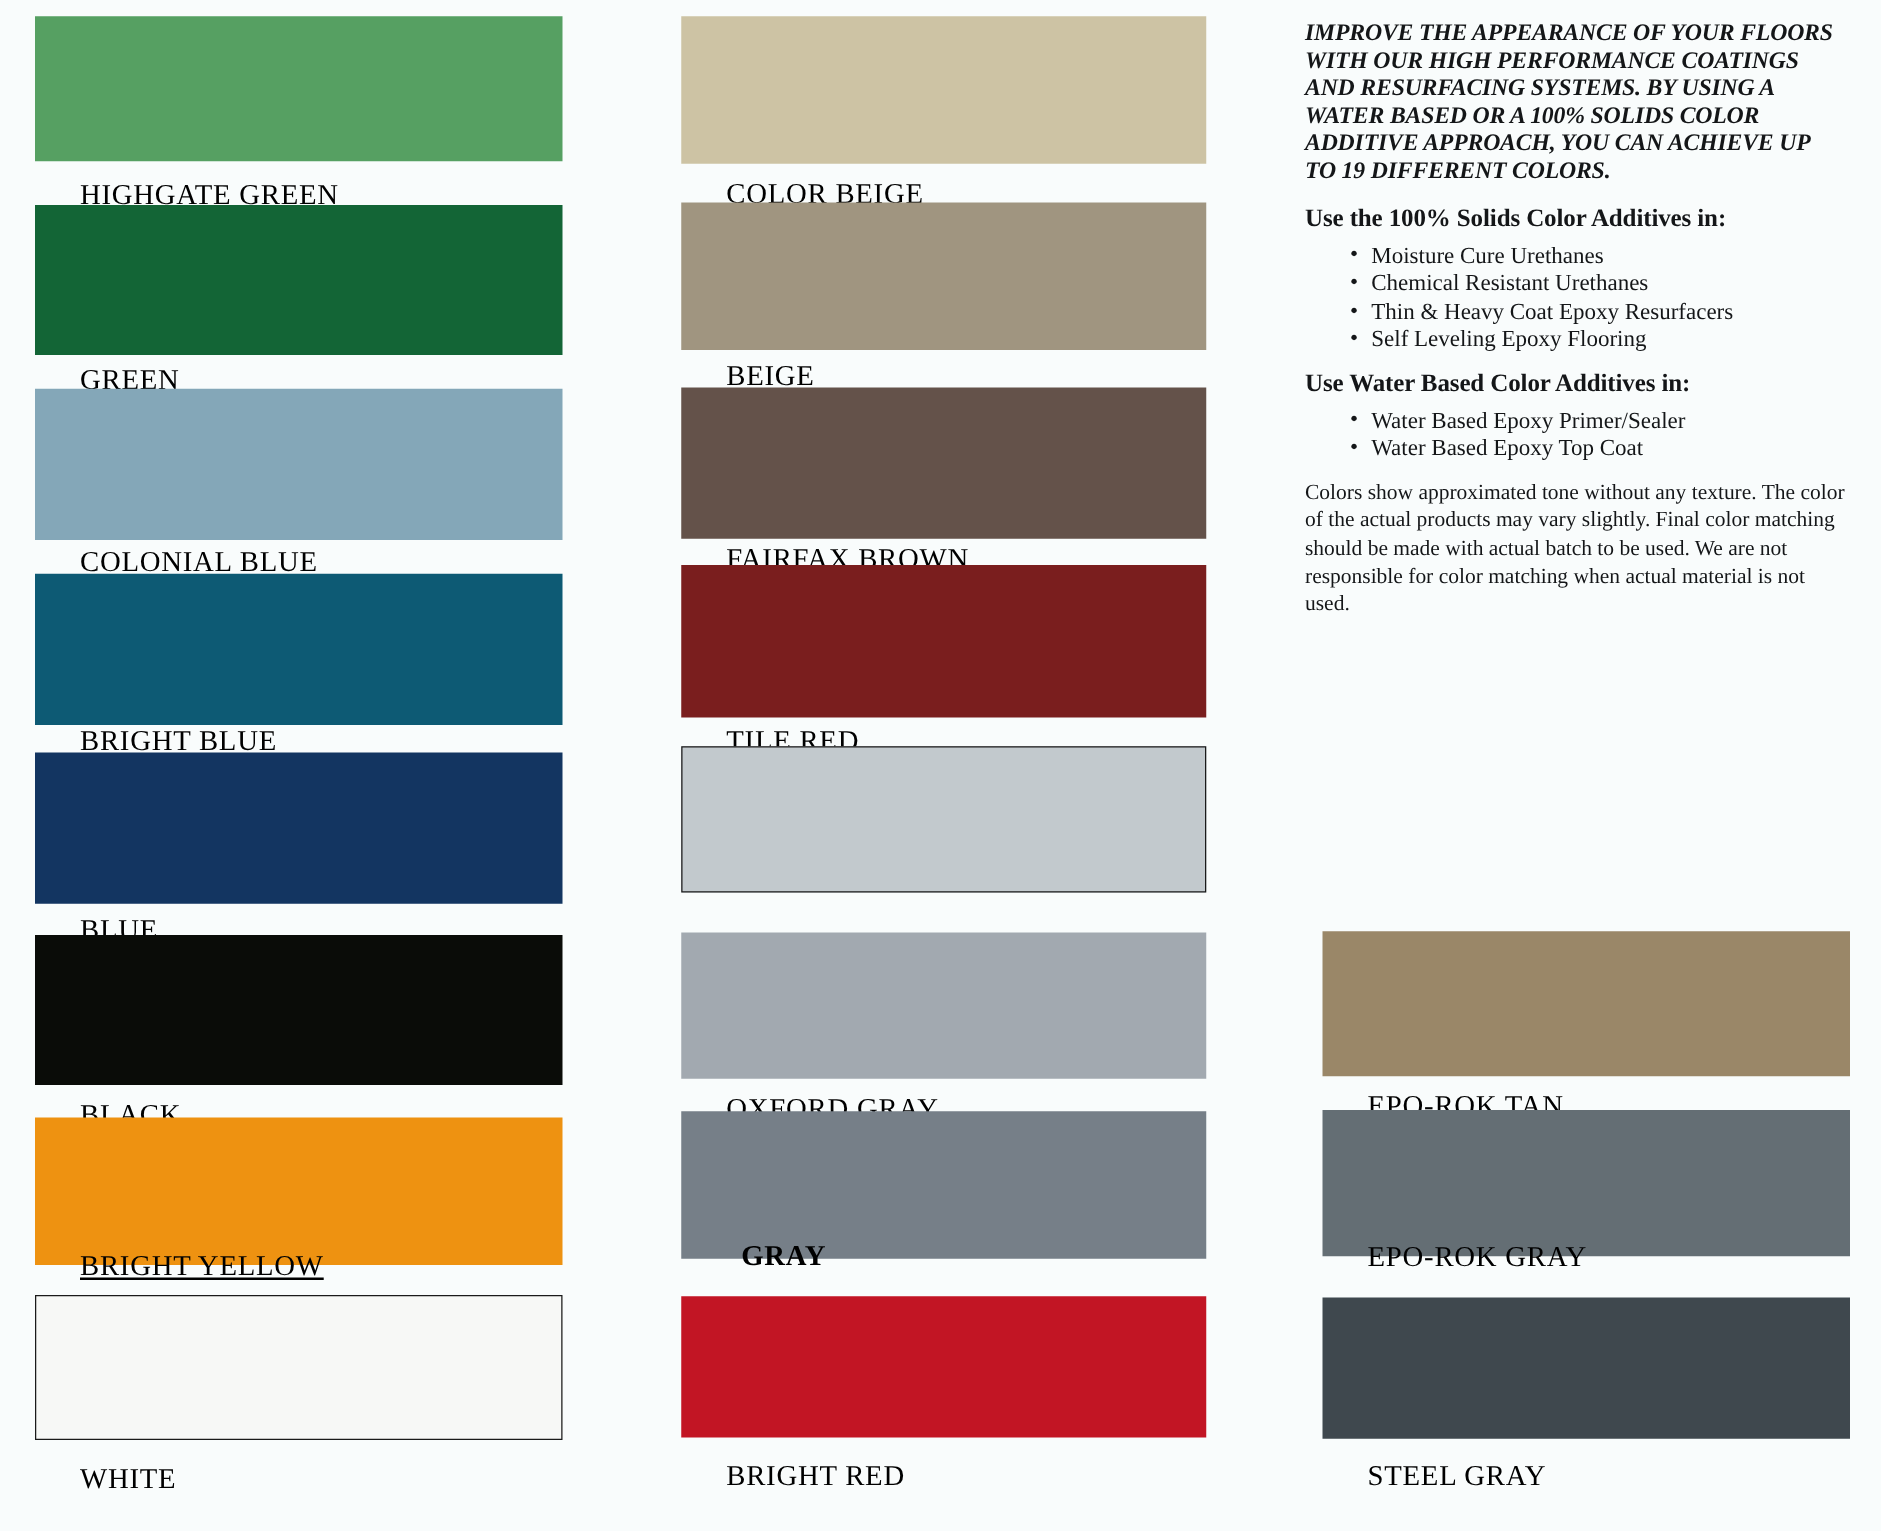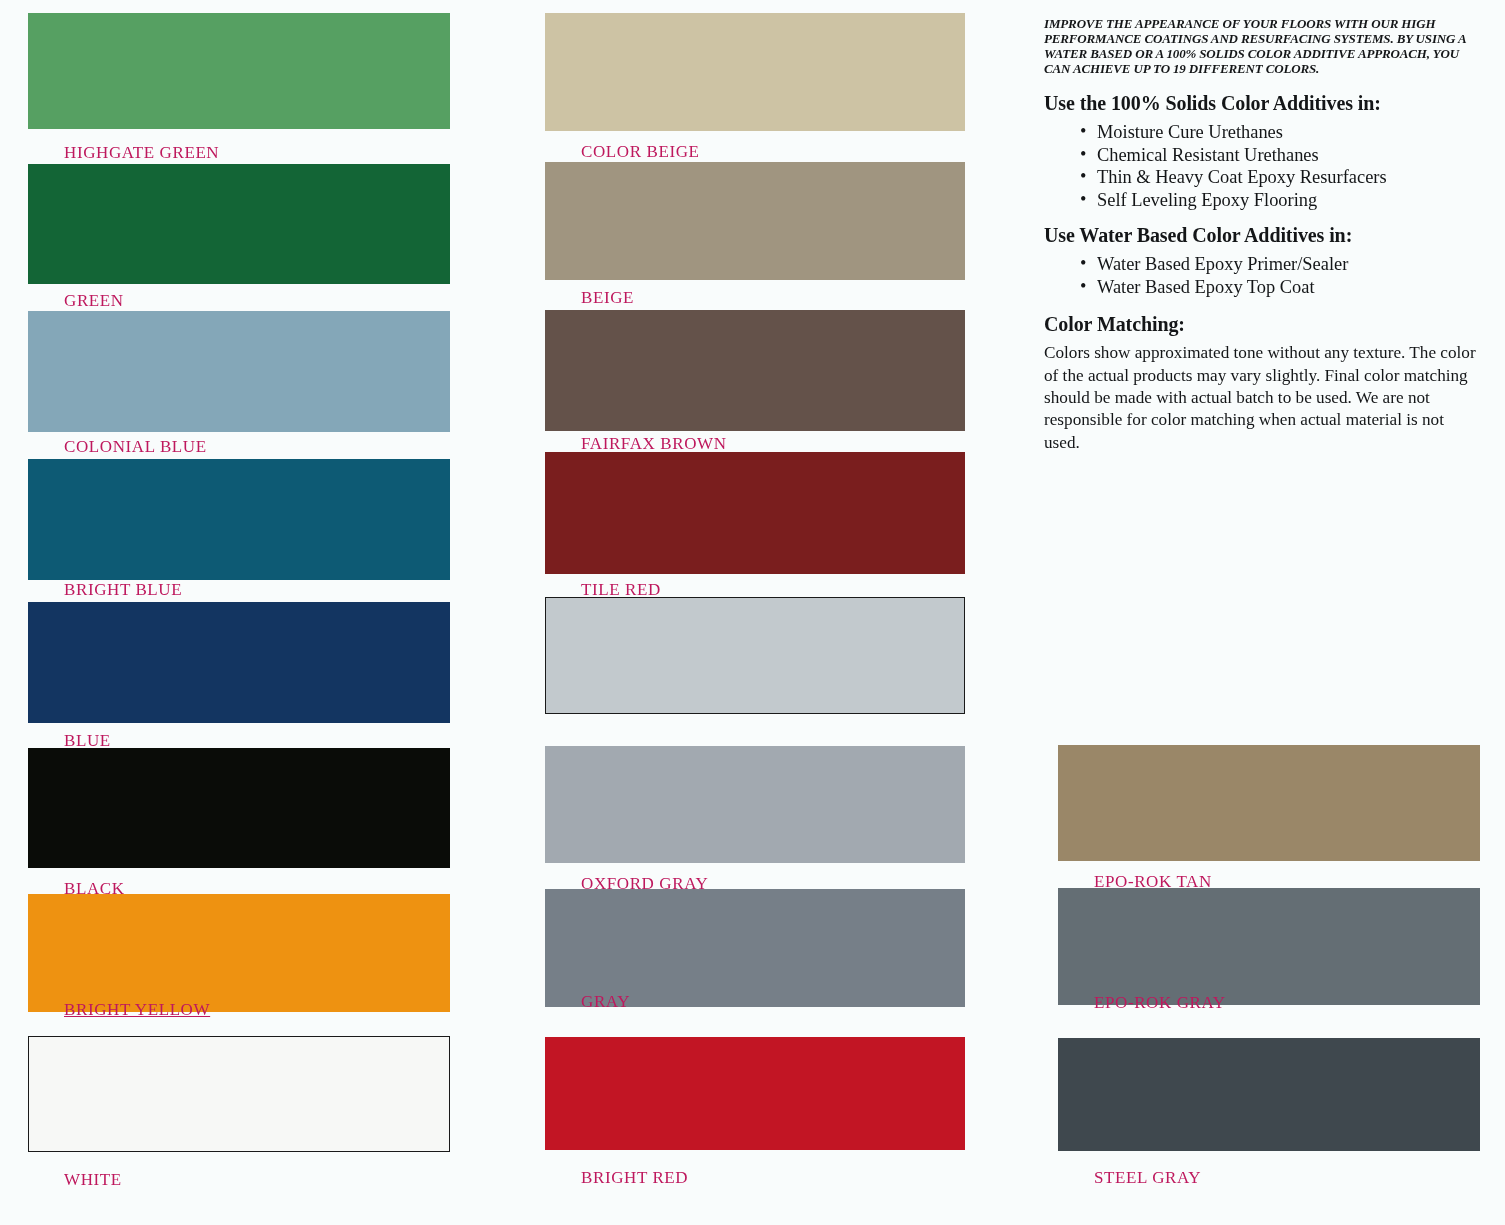--- a/index.html
+++ b/index.html
@@ -36,40 +36,40 @@
   }
   .swatch {
     width: 100%;
     box-sizing: border-box;
   }
   .swatch.bordered {
     border: 1.5px solid #1a1a1a;
   }
   .swatch-label {
     font-family: "Liberation Serif", "DejaVu Serif", serif;
-    font-size: 17px;
+    font-size: 23px;
     letter-spacing: 0.6px;
-    color: #be185d;
+    color: #000000;
     white-space: nowrap;
     padding-left: 36px;
   }
 
   
   #text-panel {
     position: absolute;
     left: 1044px;
     top: 16px;
     width: 432px;
     color: #141618;
   }
   #headline {
     font-family: "Liberation Serif", "DejaVu Serif", serif;
     font-weight: bold;
     font-style: italic;
-    font-size: 13px;
+    font-size: 19px;
     line-height: 1.155;
     letter-spacing: -0.15px;
     margin: 0 0 16px 0;
   }
   .section-head {
     font-family: "Liberation Serif", "DejaVu Serif", serif;
     font-weight: bold;
     font-size: 20px;
     margin: 0 0 6px 0;
     letter-spacing: -0.1px;
@@ -161,21 +161,21 @@
       <div class="swatch-cell">
         <div class="swatch bordered" style="position: absolute; left: 0px; top: 597px; height: 117px; width: 100%; background: rgb(194, 201, 205);"></div>
         <div class="swatch-label" style="position: absolute; left: 0px; top: 727px; margin-top: 17px;">LIGHT GRAY</div>
       </div>
       <div class="swatch-cell">
         <div class="swatch" style="position: absolute; left: 0px; top: 746px; height: 117px; width: 100%; background: rgb(162, 169, 176);"></div>
         <div class="swatch-label" style="position: absolute; left: 0px; top: 874px;">OXFORD GRAY</div>
       </div>
       <div class="swatch-cell">
         <div class="swatch" style="position: absolute; left: 0px; top: 889px; height: 118px; width: 100%; background: rgb(118, 127, 136);"></div>
-        <div class="swatch-label" style="position: absolute; left: 0px; top: 992px;">GRAY</div>
+        <div class="swatch-label" style="position: absolute; left: 12px; top: 992px; font-weight: bold;">GRAY</div>
       </div>
       <div class="swatch-cell">
         <div class="swatch" style="position: absolute; left: 0px; top: 1037px; height: 113px; width: 100%; background: rgb(194, 21, 36);"></div>
         <div class="swatch-label" style="position: absolute; left: 0px; top: 1168px;">BRIGHT RED</div>
       </div>
     </div>
 
   <div class="swatch-col" id="col-right">
       <div class="swatch-cell">
         <div class="swatch" style="position: absolute; left: 0px; top: 0px; height: 116px; width: 100%; background: rgb(154, 135, 104);"></div>
@@ -202,17 +202,16 @@
         <li><span class="bullet-dot">•</span><span>Thin &amp; Heavy Coat Epoxy Resurfacers</span></li>
         <li><span class="bullet-dot">•</span><span>Self Leveling Epoxy Flooring</span></li>
       </ul>
 
     <h3 class="section-head">Use Water Based Color Additives in:</h3>
     <ul class="bullets" id="water-list">
         <li><span class="bullet-dot">•</span><span>Water Based Epoxy Primer/Sealer</span></li>
         <li><span class="bullet-dot">•</span><span>Water Based Epoxy Top Coat</span></li>
       </ul>
 
-    <h3 class="section-head" id="matching-head">Color Matching:</h3>
     <p id="matching-body">Colors show approximated tone without any texture. The color of the actual products may vary slightly. Final color matching should be made with actual batch to be used. We are not responsible for color matching when actual material is not used.</p>
   </div>
 
 </div>
 
 </body></html>

